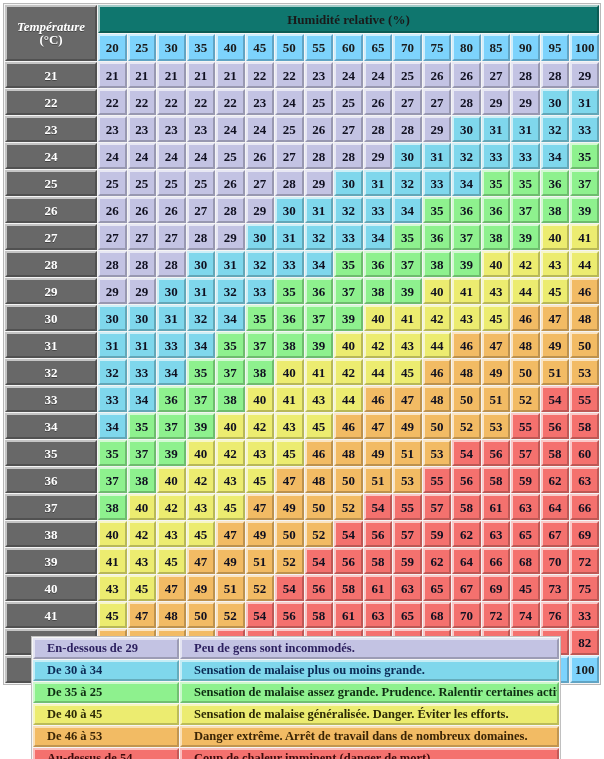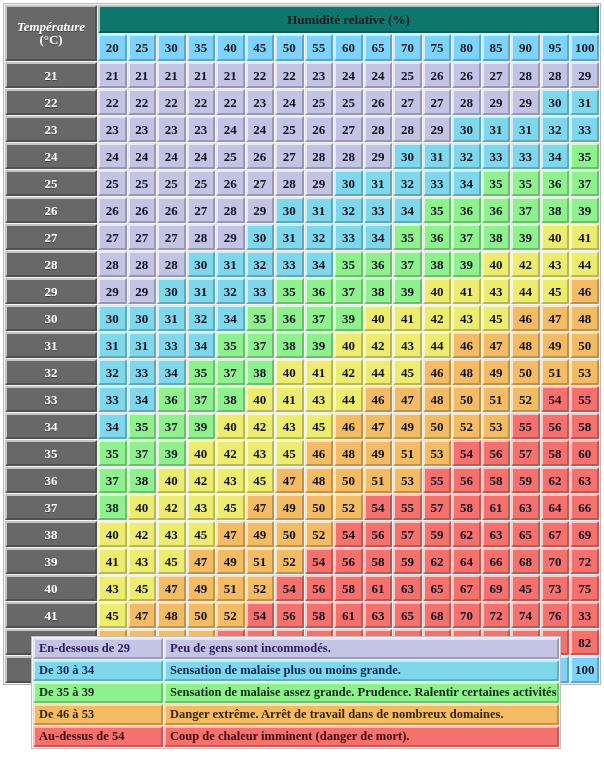--- a/index.html
+++ b/index.html
@@ -126,21 +126,21 @@
   }
   table.legend {
     border-collapse: separate;
     border-spacing: 1px;
     table-layout: fixed;
     width: 530px;
     background: #f6f6f6;
     border: 1px solid #c0c0c0;
   }
   table.legend td {
-    padding: 0 4px;
+    padding: 0 12px;
     font-weight: bold;
     font-size: 12.5px;
     line-height: 1;
     height: 17px;
     white-space: nowrap;
     overflow: hidden;
     text-align: left;
     vertical-align: middle;
     border-style: solid;
     border-width: 2px;
@@ -665,22 +665,26 @@
       <tbody id="legend-body">
           <tr>
             <td class="lg-range lg-0">En-dessous de 29</td>
             <td class="lg-desc lg-0">Peu de gens sont incommodés.</td>
           </tr>
           <tr>
             <td class="lg-range lg-1">De 30 à 34</td>
             <td class="lg-desc lg-1">Sensation de malaise plus ou moins grande.</td>
           </tr>
           <tr>
-            <td class="lg-range lg-2">De 35 à 39</td>
+            <td class="lg-range lg-2">De 35 à 25</td>
             <td class="lg-desc lg-2">Sensation de malaise assez grande. Prudence. Ralentir certaines activités en plein air.</td>
+          </tr>
+          <tr>
+            <td class="lg-range lg-3">De 40 à 45</td>
+            <td class="lg-desc lg-3">Sensation de malaise généralisée. Danger. Éviter les efforts.</td>
           </tr>
           <tr>
             <td class="lg-range lg-4">De 46 à 53</td>
             <td class="lg-desc lg-4">Danger extrême. Arrêt de travail dans de nombreux domaines.</td>
           </tr>
           <tr>
             <td class="lg-range lg-5">Au-dessus de 54</td>
             <td class="lg-desc lg-5">Coup de chaleur imminent (danger de mort).</td>
           </tr>
         </tbody>

